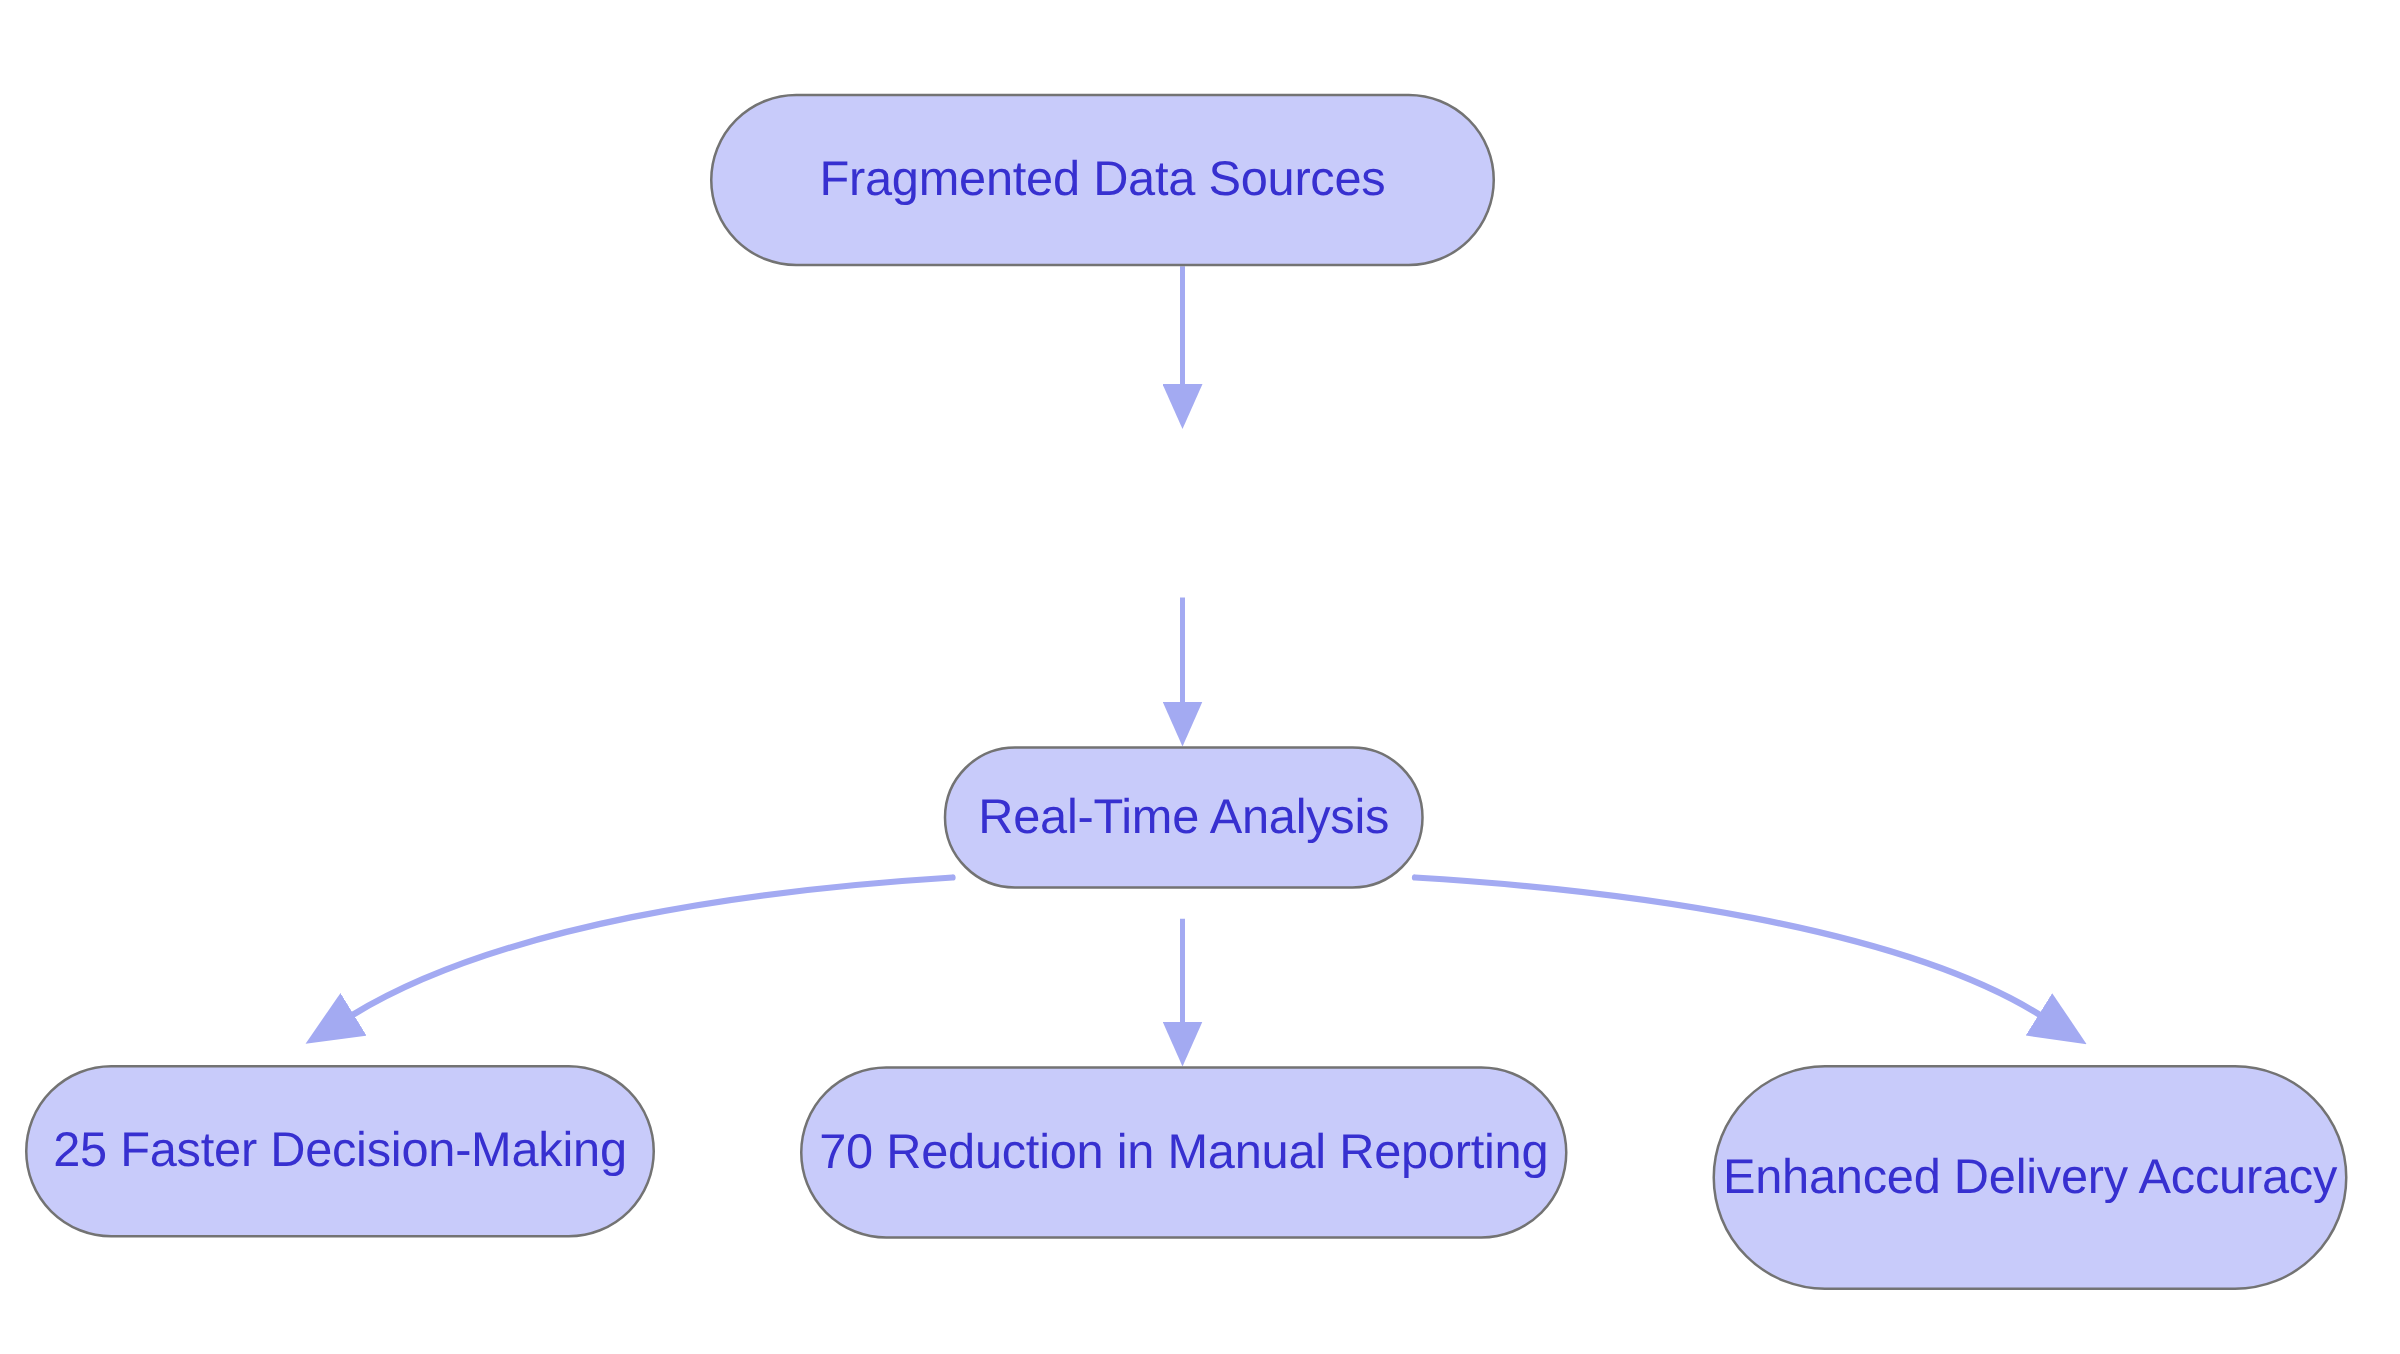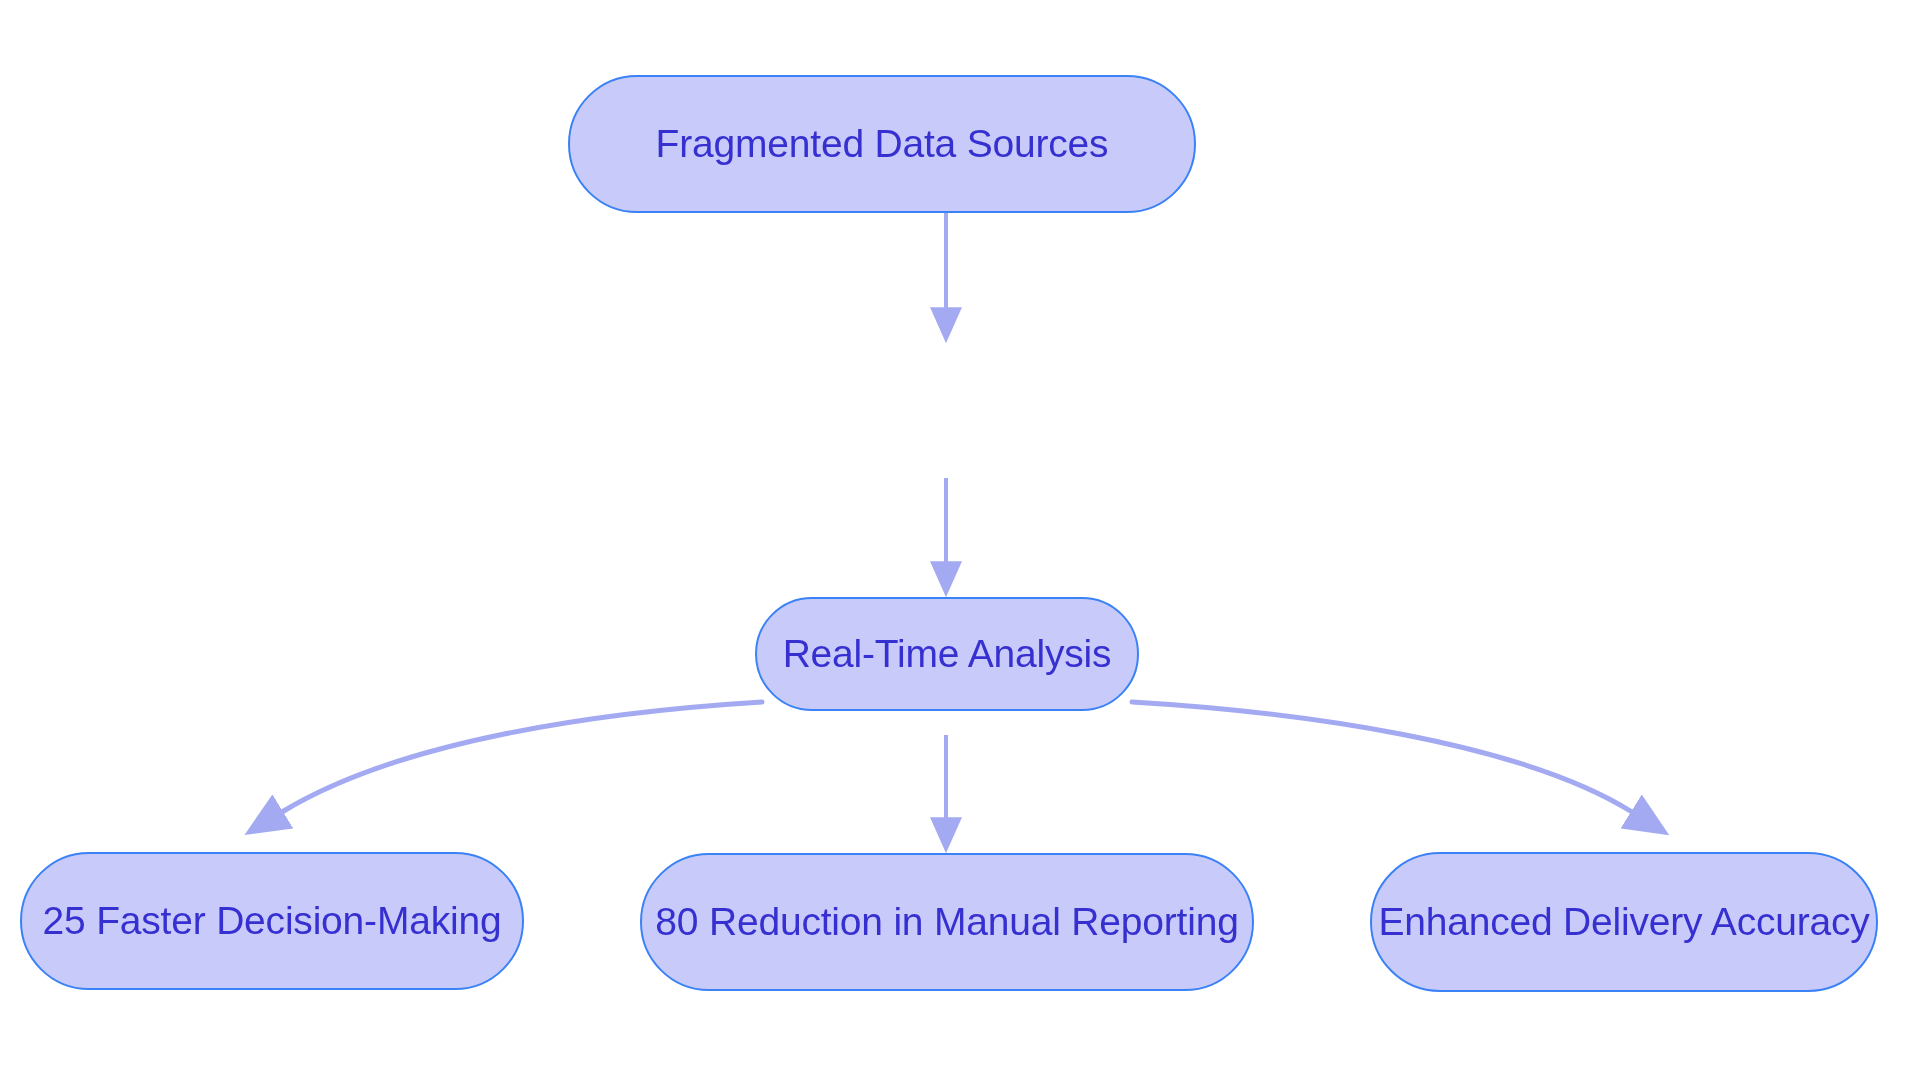--- a/index.html
+++ b/index.html
@@ -28,39 +28,39 @@
     height: 1083px;
     pointer-events: none;
   }
   .flow-node {
     position: absolute;
     box-sizing: border-box;
     display: flex;
     align-items: center;
     justify-content: center;
     background: #c8cbfa;
-    border: 2px solid #3b82f6;
+    border: 2px solid #737373;
     border-radius: 999px;
     text-align: center;
   }
   .flow-node .node-label {
     color: #3730d0;
     font-size: 39px;
     font-weight: 400;
     line-height: 1.1;
     letter-spacing: -0.2px;
     white-space: nowrap;
   }
   
   #node-fragmented-data-sources { left: 568px;  top: 75px;  width: 628px; height: 138px; }
   #node-integration-with-tableau { left: 712px; top: 344px; width: 470px; height: 134px; }
   #node-real-time-analysis      { left: 755px;  top: 597px; width: 384px; height: 114px; }
   #node-faster-decision-making  { left: 20px;   top: 852px; width: 504px; height: 138px; }
   #node-reduction-manual-reporting { left: 640px; top: 853px; width: 614px; height: 138px; }
-  #node-enhanced-delivery-accuracy { left: 1370px; top: 852px; width: 508px; height: 140px; }
+  #node-enhanced-delivery-accuracy { left: 1370px; top: 852px; width: 508px; height: 180px; }
 </style>
 </head>
 <body>
 
 <div id="diagram-root">
 
   <svg id="edge-layer" viewBox="0 0 1920 1083" width="1920" height="1083" xmlns="http://www.w3.org/2000/svg">
     <defs>
       <marker id="arrowhead" markerWidth="9" markerHeight="8" refX="0.2" refY="4" orient="auto" markerUnits="strokeWidth">
         <path d="M0,0 L9,4 L0,8 z" fill="#a3aaf2"></path>
@@ -95,20 +95,20 @@
 
   <div class="flow-node" id="node-real-time-analysis">
     <span class="node-label">Real-Time Analysis</span>
   </div>
 
   <div class="flow-node" id="node-faster-decision-making">
     <span class="node-label">25 Faster Decision-Making</span>
   </div>
 
   <div class="flow-node" id="node-reduction-manual-reporting">
-    <span class="node-label">80 Reduction in Manual Reporting</span>
+    <span class="node-label">70 Reduction in Manual Reporting</span>
   </div>
 
   <div class="flow-node" id="node-enhanced-delivery-accuracy">
     <span class="node-label">Enhanced Delivery Accuracy</span>
   </div>
 
 </div>
 
 </body></html>

